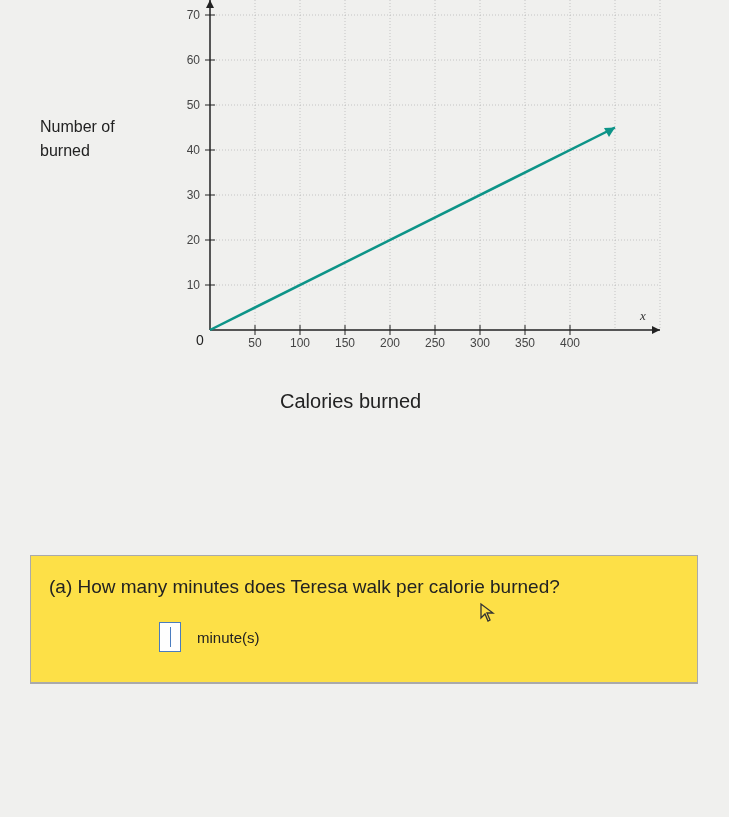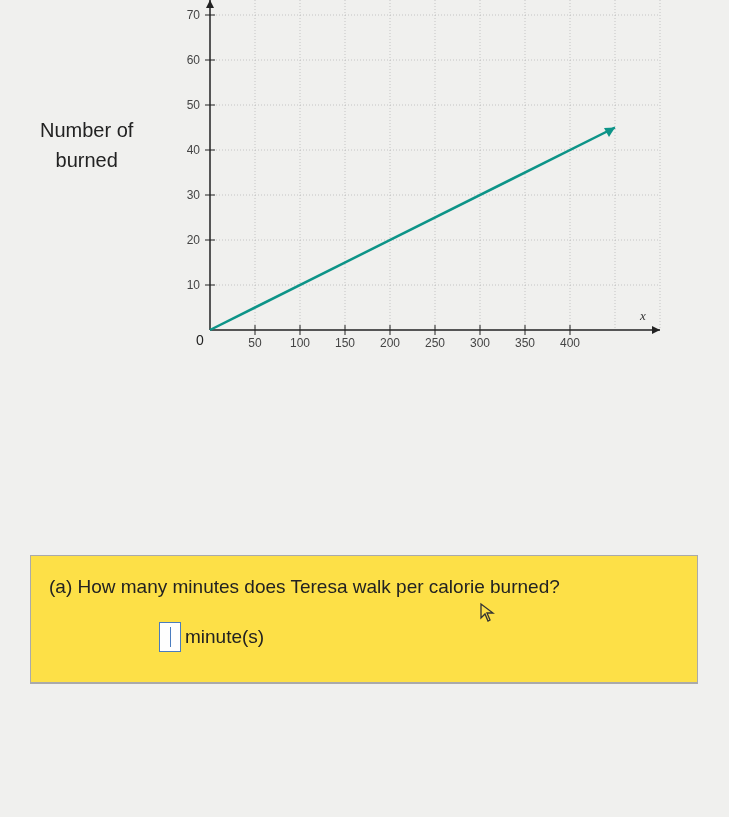--- a/index.html
+++ b/index.html
@@ -13,24 +13,23 @@
     }
     .chart-area {
       position: relative;
       width: 100%;
       height: 480px;
     }
     .y-label {
       position: absolute;
       left: 40px;
       top: 115px;
-      font-size: 20px;
+      font-size: 16px;
       line-height: 1.5;
       color: #222;
-      text-align: center;
     }
     .chart-svg {
       position: absolute;
       left: 170px;
       top: 0;
     }
     .x-label {
       position: absolute;
       left: 280px;
       top: 390px;
@@ -54,22 +53,22 @@
     .question-b {
       padding: 20px 18px 30px 18px;
       font-size: 19px;
       color: #222;
     }
     .answer-row {
       margin-top: 24px;
       margin-left: 110px;
       display: flex;
       align-items: center;
-      gap: 4px;
-      font-size: 19px;
+      gap: 16px;
+      font-size: 15px;
       text-align: center;
     }
     .answer-row-b {
       margin-top: 24px;
       margin-left: 110px;
     }
     .input-box {
       display: inline-flex;
       align-items: center;
       justify-content: center;
@@ -178,20 +177,21 @@
     <text class="axis-text" x="355" y="347" text-anchor="middle">350</text>
     <text class="axis-text" x="400" y="347" text-anchor="middle">400</text>
 
     <text class="x-var" x="470" y="320">x</text>
 
     <line class="data-line" x1="40" y1="330" x2="445" y2="127.5"></line>
 
     <polygon points="445,127.5 434,128 439,137" fill="#0d9488"></polygon>
   </svg>
 
+  <div class="x-label">Calories burned</div>
 </div>
 
 <div class="questions">
   <div class="question-a">
     <span>(a) How many minutes does Teresa walk per calorie burned?</span>
     <div class="answer-row">
       <span class="input-box has-cursor"></span>
       <span>minute(s)</span>
       <span class="cursor-icon">
         <svg width="18" height="22" viewBox="0 0 18 22">

